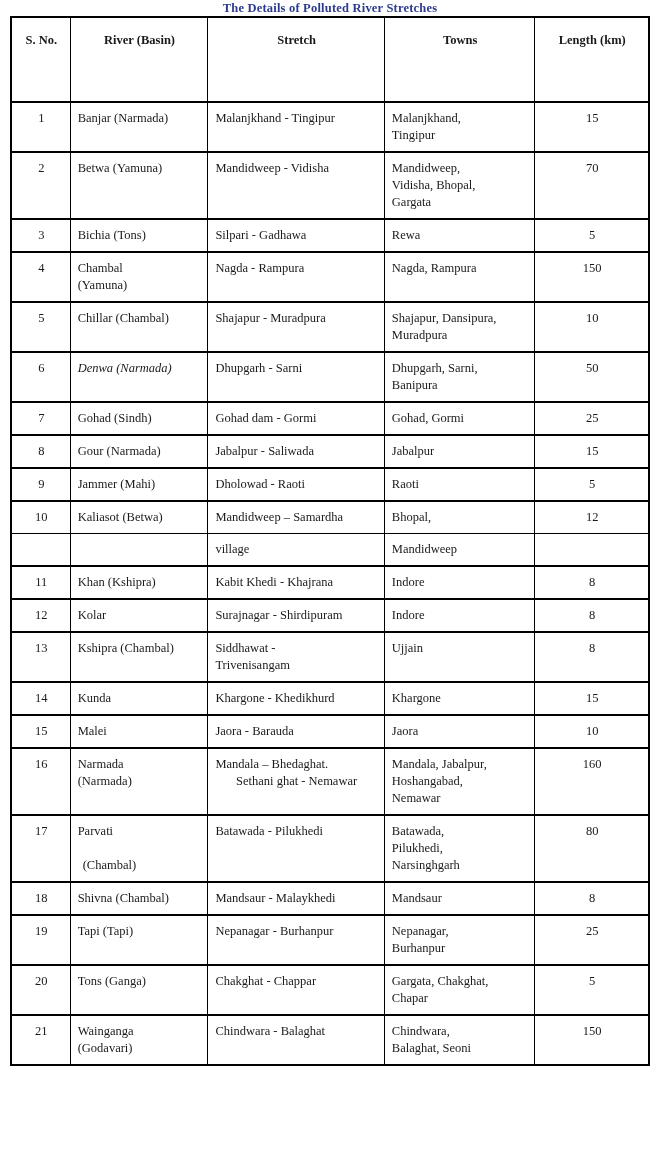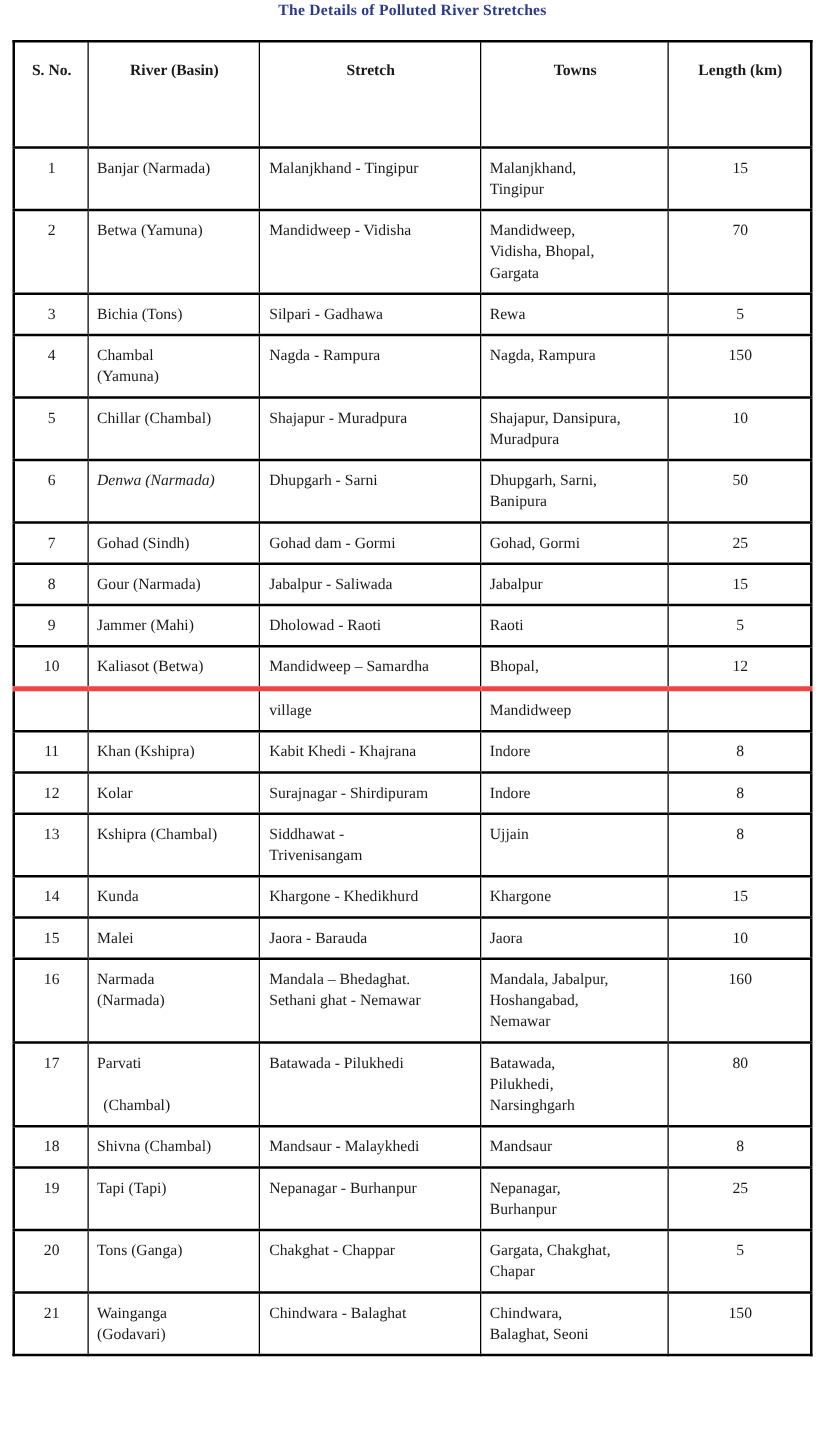--- a/index.html
+++ b/index.html
@@ -34,21 +34,20 @@
   .table-wrap {
     padding: 0 10px;
     box-sizing: border-box;
   }
   table.river-table {
     width: 640px;
     border-collapse: collapse;
     table-layout: fixed;
     border: 2px solid #000000;
     font-size: 12.5px;
-    margin-top: 16px;
   }
   table.river-table col.c-sno     { width: 55px; }
   table.river-table col.c-river   { width: 128px; }
   table.river-table col.c-stretch { width: 164px; }
   table.river-table col.c-towns   { width: 140px; }
   table.river-table col.c-length  { width: 106px; }
 
   table.river-table th,
   table.river-table td {
     border: 1px solid #000000;
@@ -74,21 +73,21 @@
   .cell-length {
     text-align: center;
     padding-left: 0;
     padding-right: 0;
   }
   
   tr.heavy-top > td {
     border-top: 2px solid #000000;
   }
   tr.sub-row > td {
-    border-top: 4px solid #ef4444;
+    border-top: 1px solid #ef4444;
   }
   .indent-line {
     display: block;
     padding-left: 5px;
   }
   .blank-line {
     display: block;
     height: 17px;
   }
   .source-line {
@@ -411,21 +410,21 @@
           <tr class="heavy-top">
             <td class="cell-sno">
               <span style="display: block;">16</span>
             </td>
             <td>
               <span style="display: block;">Narmada</span>
               <span style="display: block;">(Narmada)</span>
             </td>
             <td>
               <span style="display: block;">Mandala – Bhedaghat.</span>
-              <span style="display: block;">Sethani ghat - Nemawar</span>
+              <span style="display: block; text-align: center;">Sethani ghat - Nemawar</span>
             </td>
             <td>
               <span style="display: block;">Mandala, Jabalpur,</span>
               <span style="display: block;">Hoshangabad,</span>
               <span style="display: block;">Nemawar</span>
             </td>
             <td class="cell-length">
               <span style="display: block;">160</span>
             </td>
           </tr>

